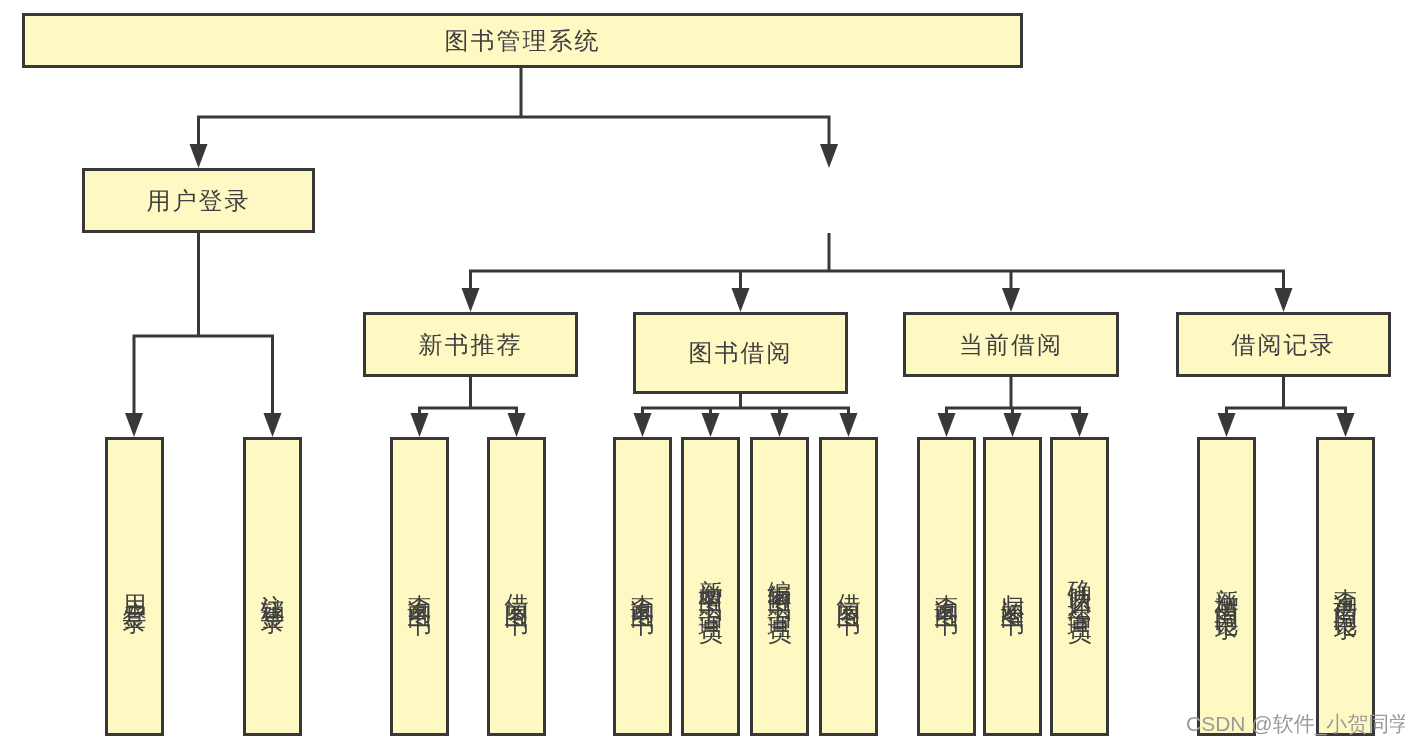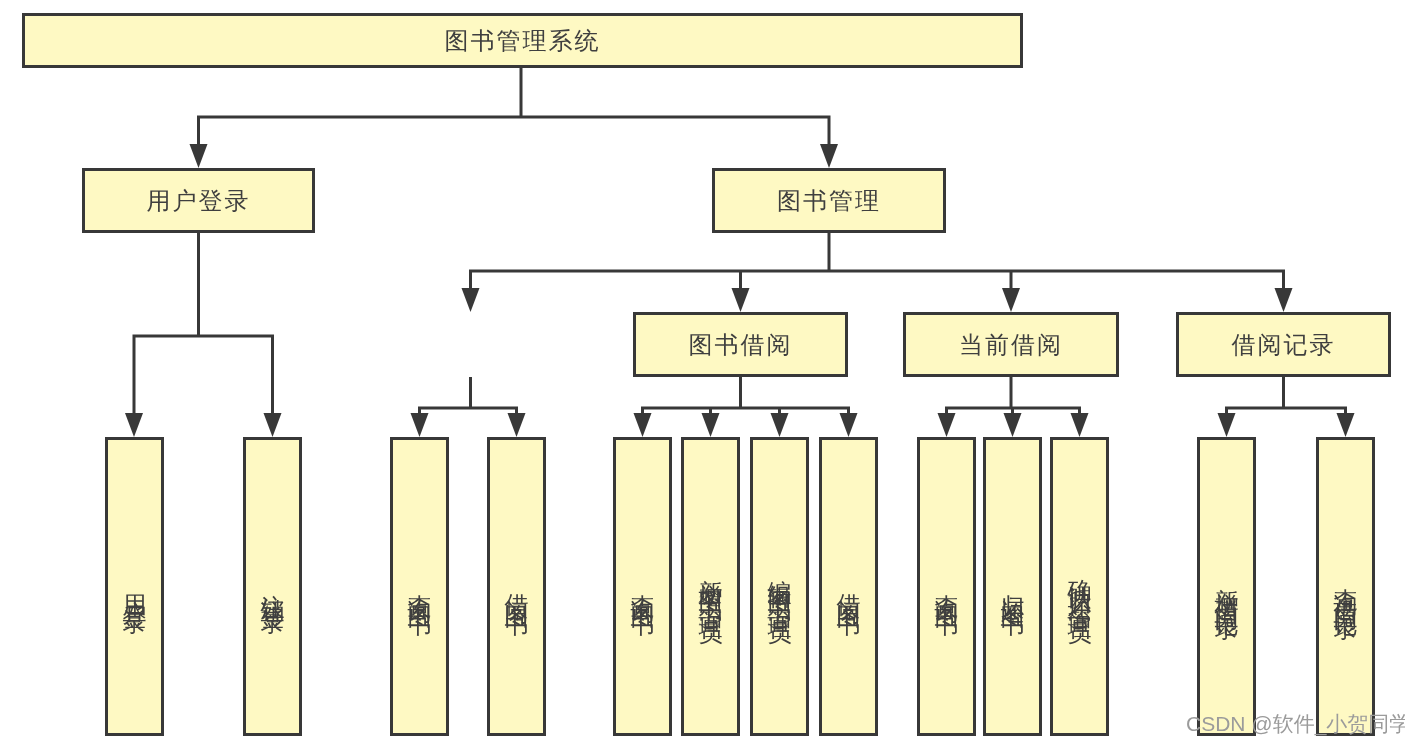--- a/index.html
+++ b/index.html
@@ -83,25 +83,25 @@
     <polygon class="head" points="1336.5,413 1354.5,413 1345.5,437"></polygon>
   </svg>
 
   <div class="box h" style="left:22px;top:13px;width:1001px;height:55px">
     <span>图书管理系统</span>
   </div>
 
   <div class="box h" style="left:82px;top:168px;width:233px;height:65px">
     <span>用户登录</span>
   </div>
-  <div class="box h" style="left:712px;top:168px;width:234px;height:65px">
-    <span>图书管理</span>
+
+  <div class="box h" style="left:363px;top:312px;width:215px;height:65px">
+    <span>新书推荐</span>
   </div>
-
-  <div class="box h" style="left:633px;top:312px;width:215px;height:65px">
+  <div class="box h" style="left:633px;top:312px;width:215px;height:82px">
     <span>图书借阅</span>
   </div>
   <div class="box h" style="left:903px;top:312px;width:216px;height:65px">
     <span>当前借阅</span>
   </div>
   <div class="box h" style="left:1176px;top:312px;width:215px;height:65px">
     <span>借阅记录</span>
   </div>
 
   <div class="box v" style="left:105px;top:437px;width:59px;height:299px">

